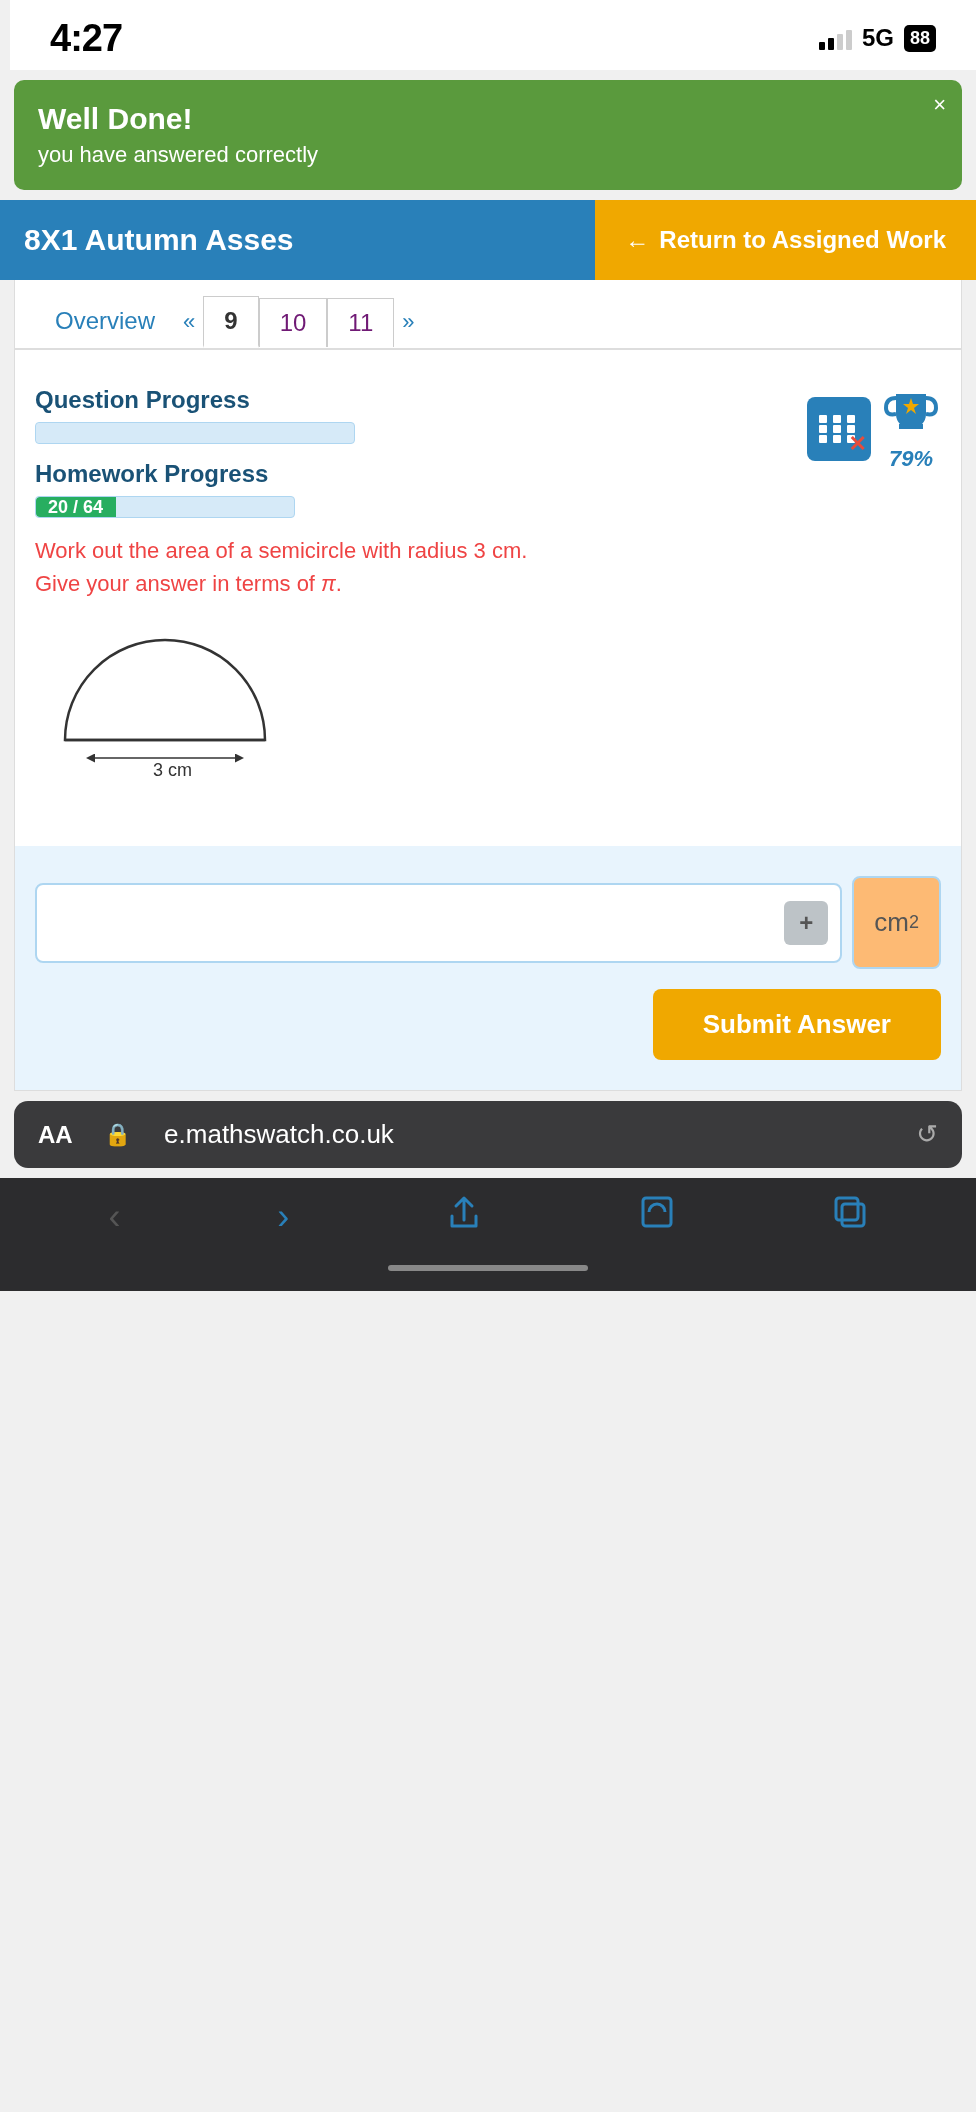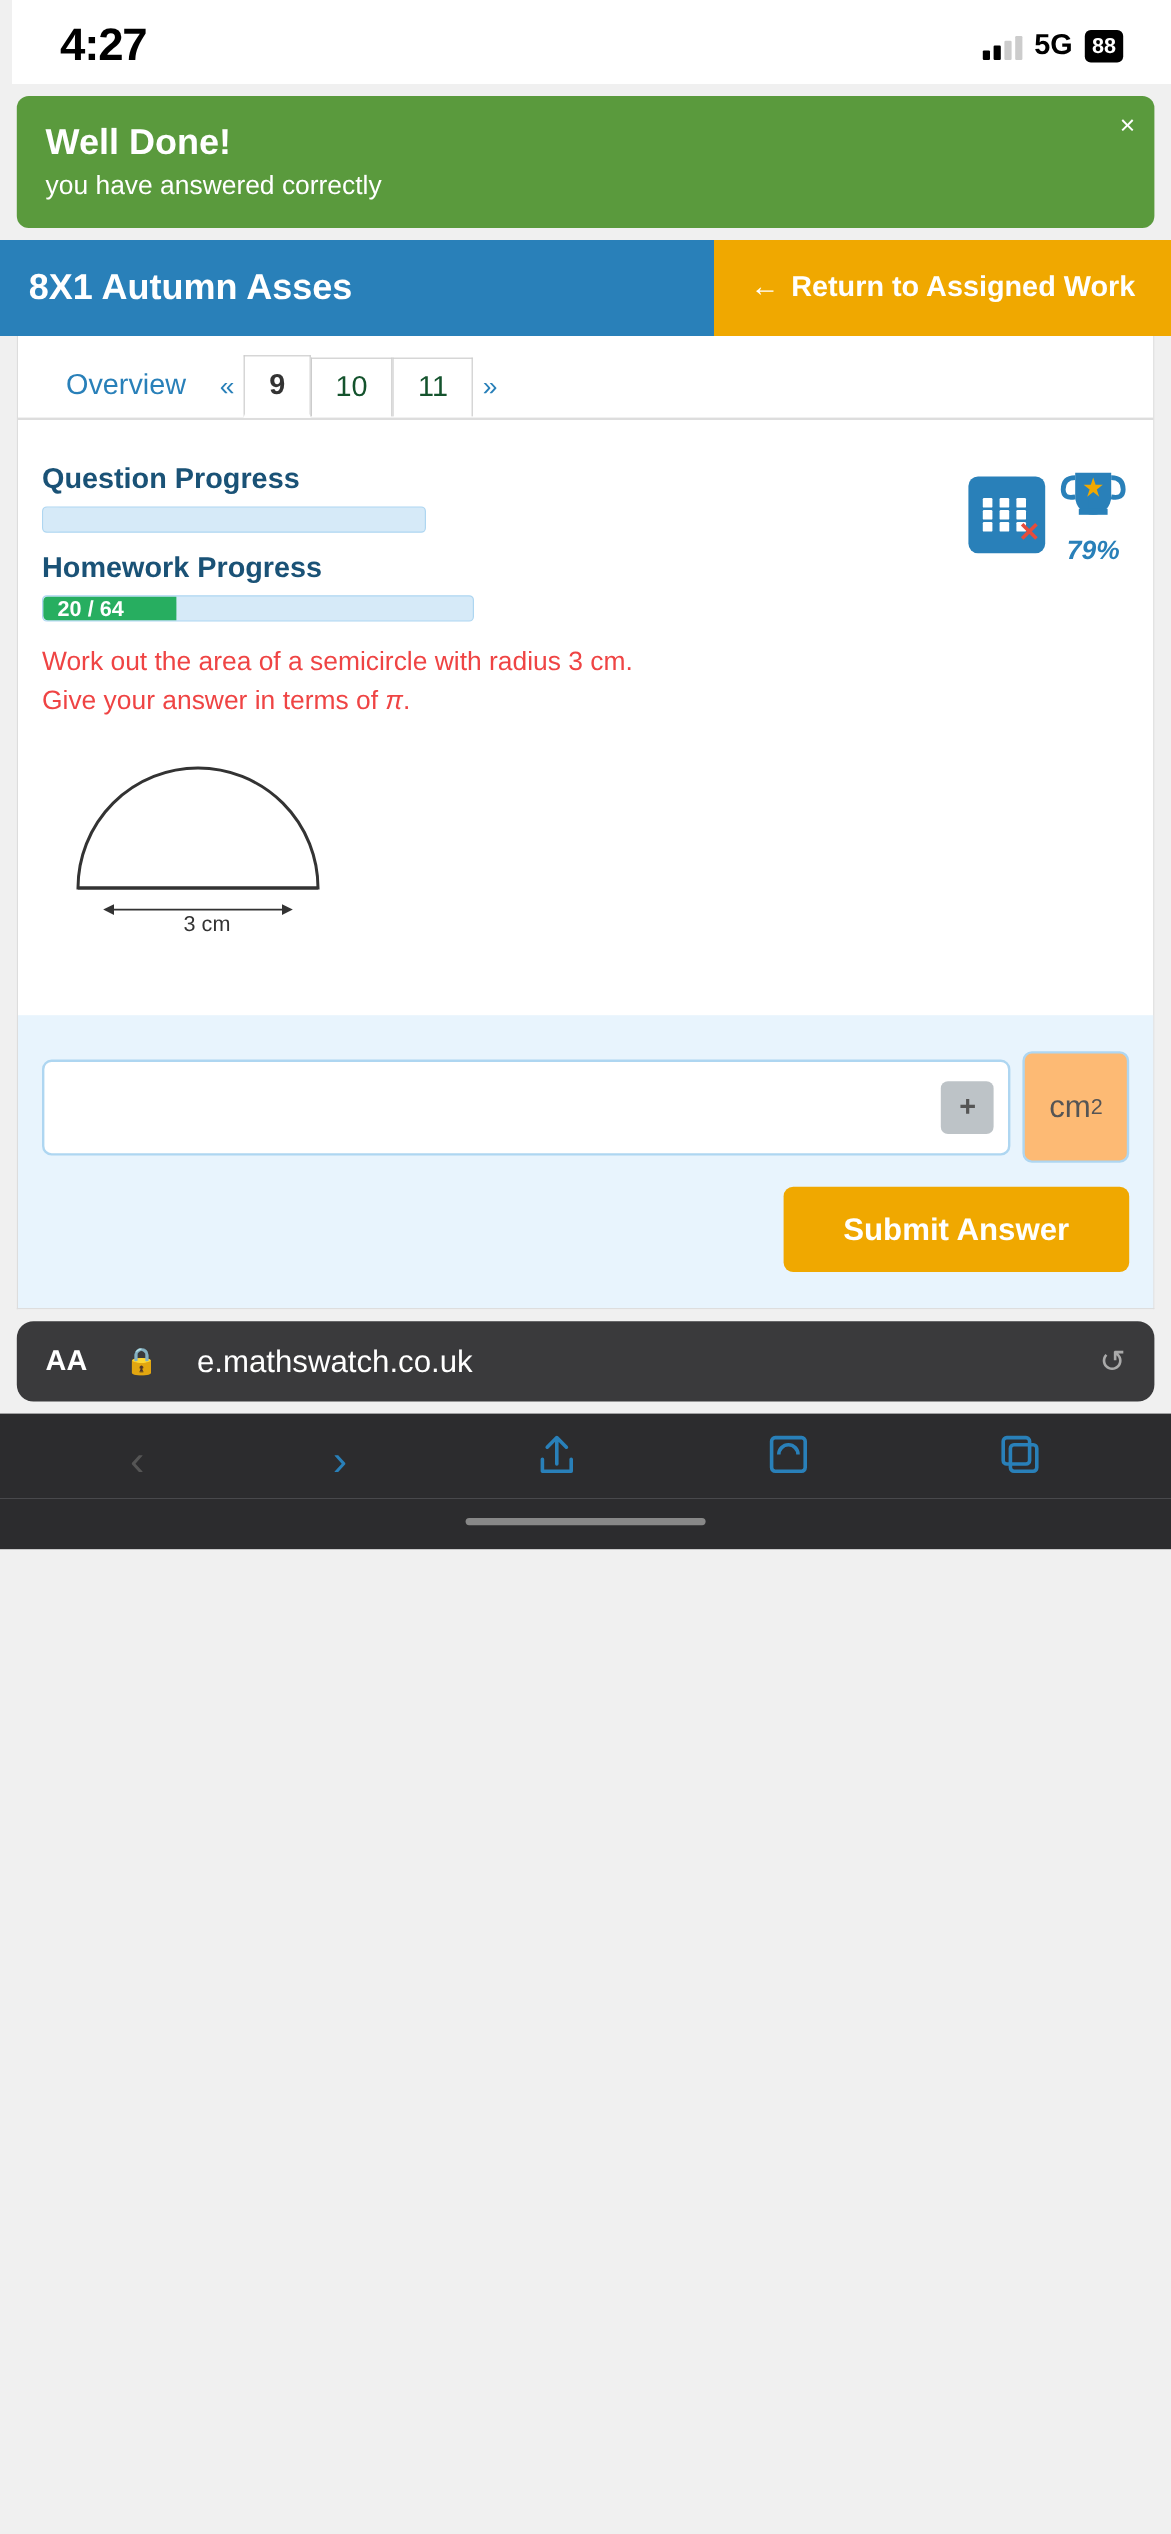--- a/index.html
+++ b/index.html
@@ -149,21 +149,21 @@
       border-bottom: 3px solid transparent;
       cursor: pointer;
     }
     .pagination-chevron {
       color: #2980b9;
       font-size: 22px;
       padding: 0 8px;
       cursor: pointer;
     }
     .pagination-num {
-      color: #14532d;
+      color: #701a75;
       font-size: 24px;
       padding: 10px 20px;
       border: 1px solid #ccc;
       border-bottom: none;
       cursor: pointer;
       background: #fff;
     }
     .pagination-num.active {
       border: 1px solid #ccc;
       border-bottom: 3px solid #fff;
@@ -215,21 +215,21 @@
     .homework-label {
       color: #1a5276;
       font-size: 24px;
       font-weight: 600;
       margin-bottom: 8px;
     }
     .homework-progress-bar {
       background: #d6eaf8;
       border-radius: 4px;
       height: 22px;
-      width: 360px;
+      width: 260px;
       border: 1px solid #aed6f1;
       overflow: hidden;
       position: relative;
     }
     .homework-bar-fill {
       background: #27ae60;
       height: 100%;
       border-radius: 4px 0 0 4px;
       display: flex;
       align-items: center;

